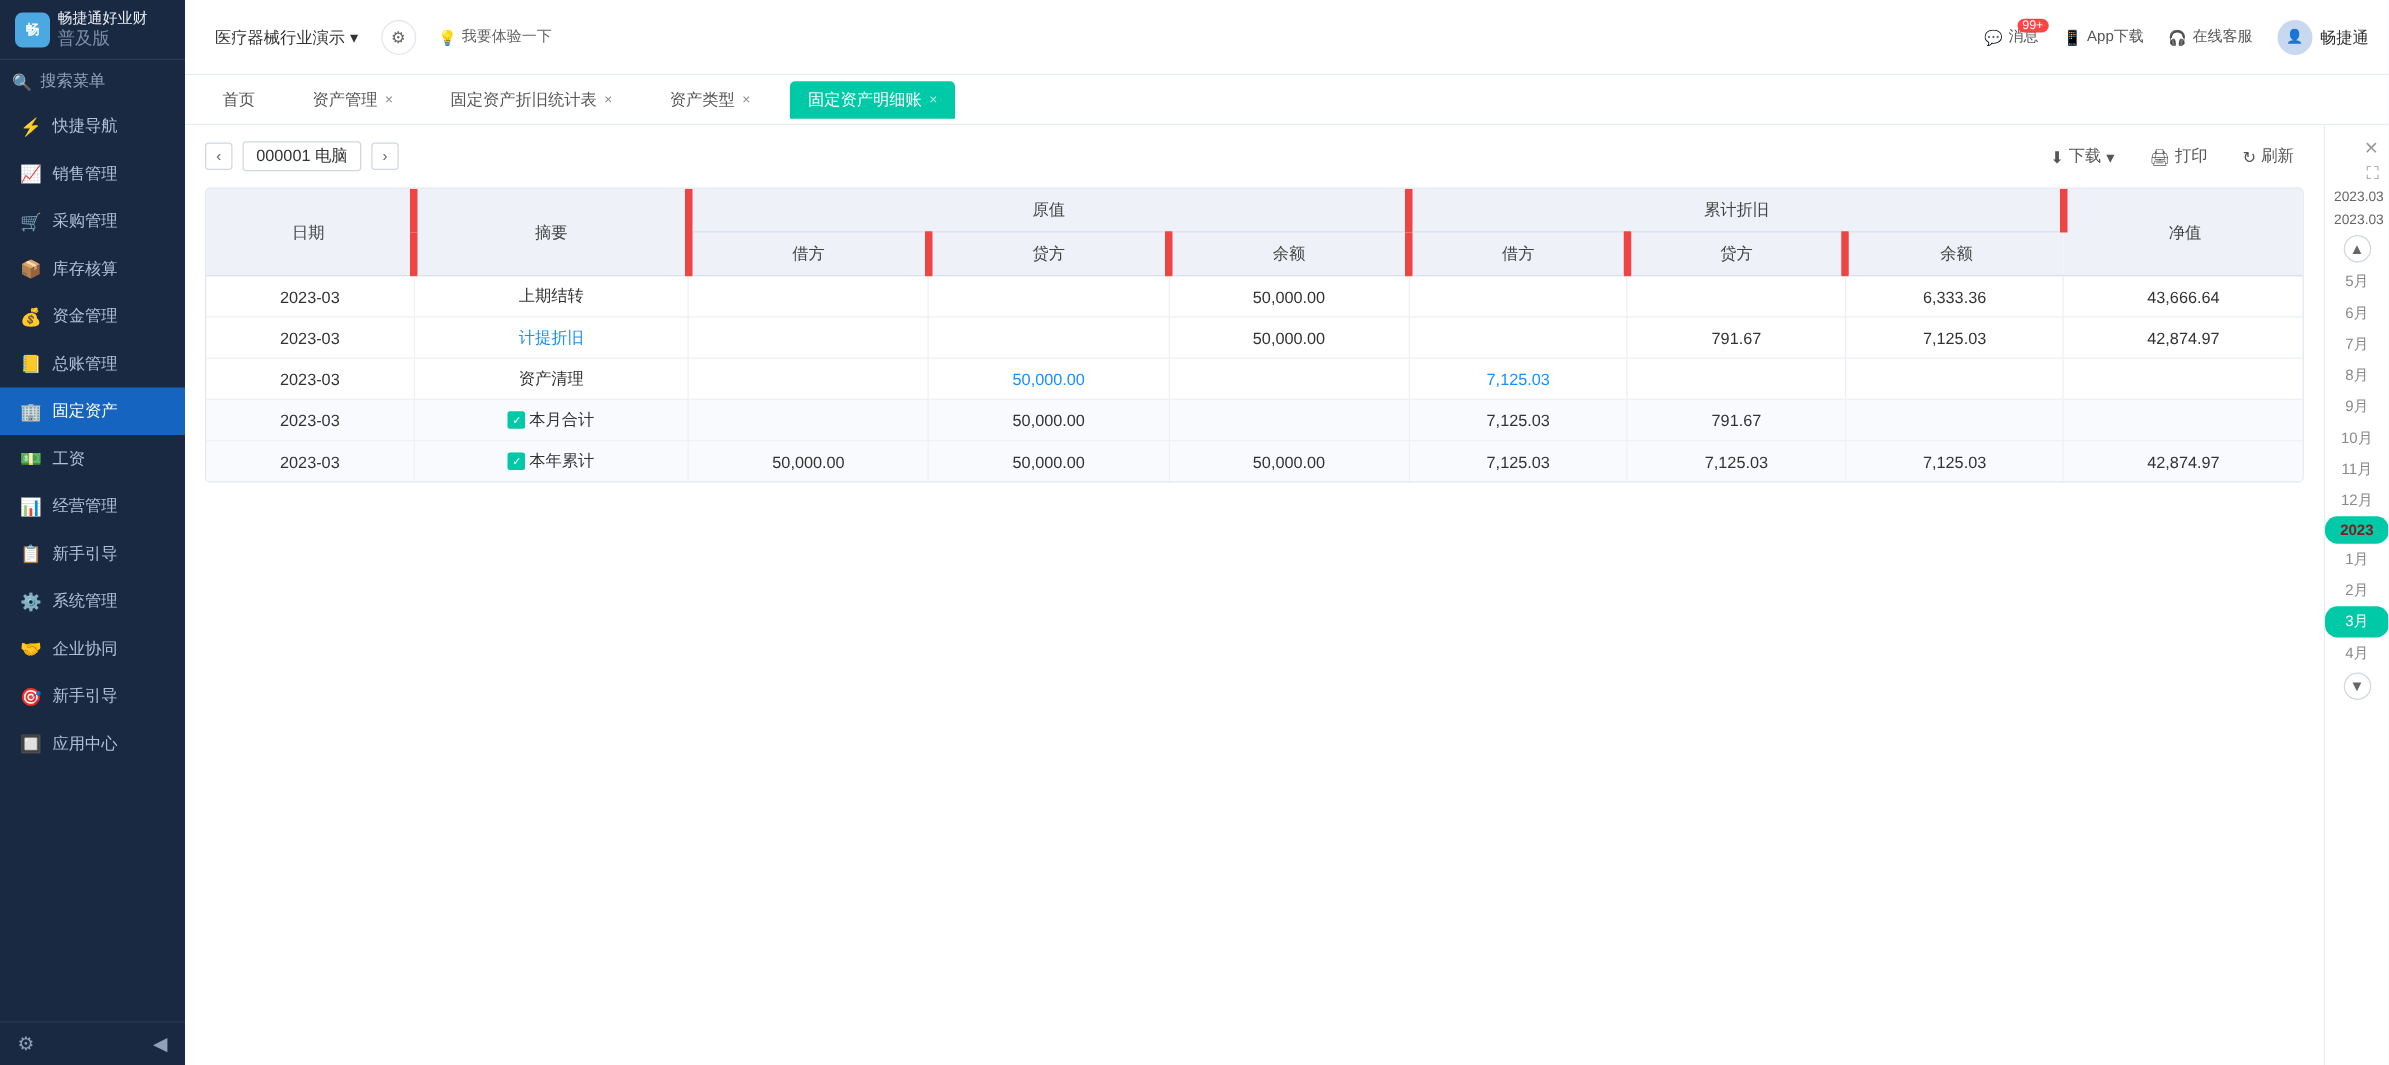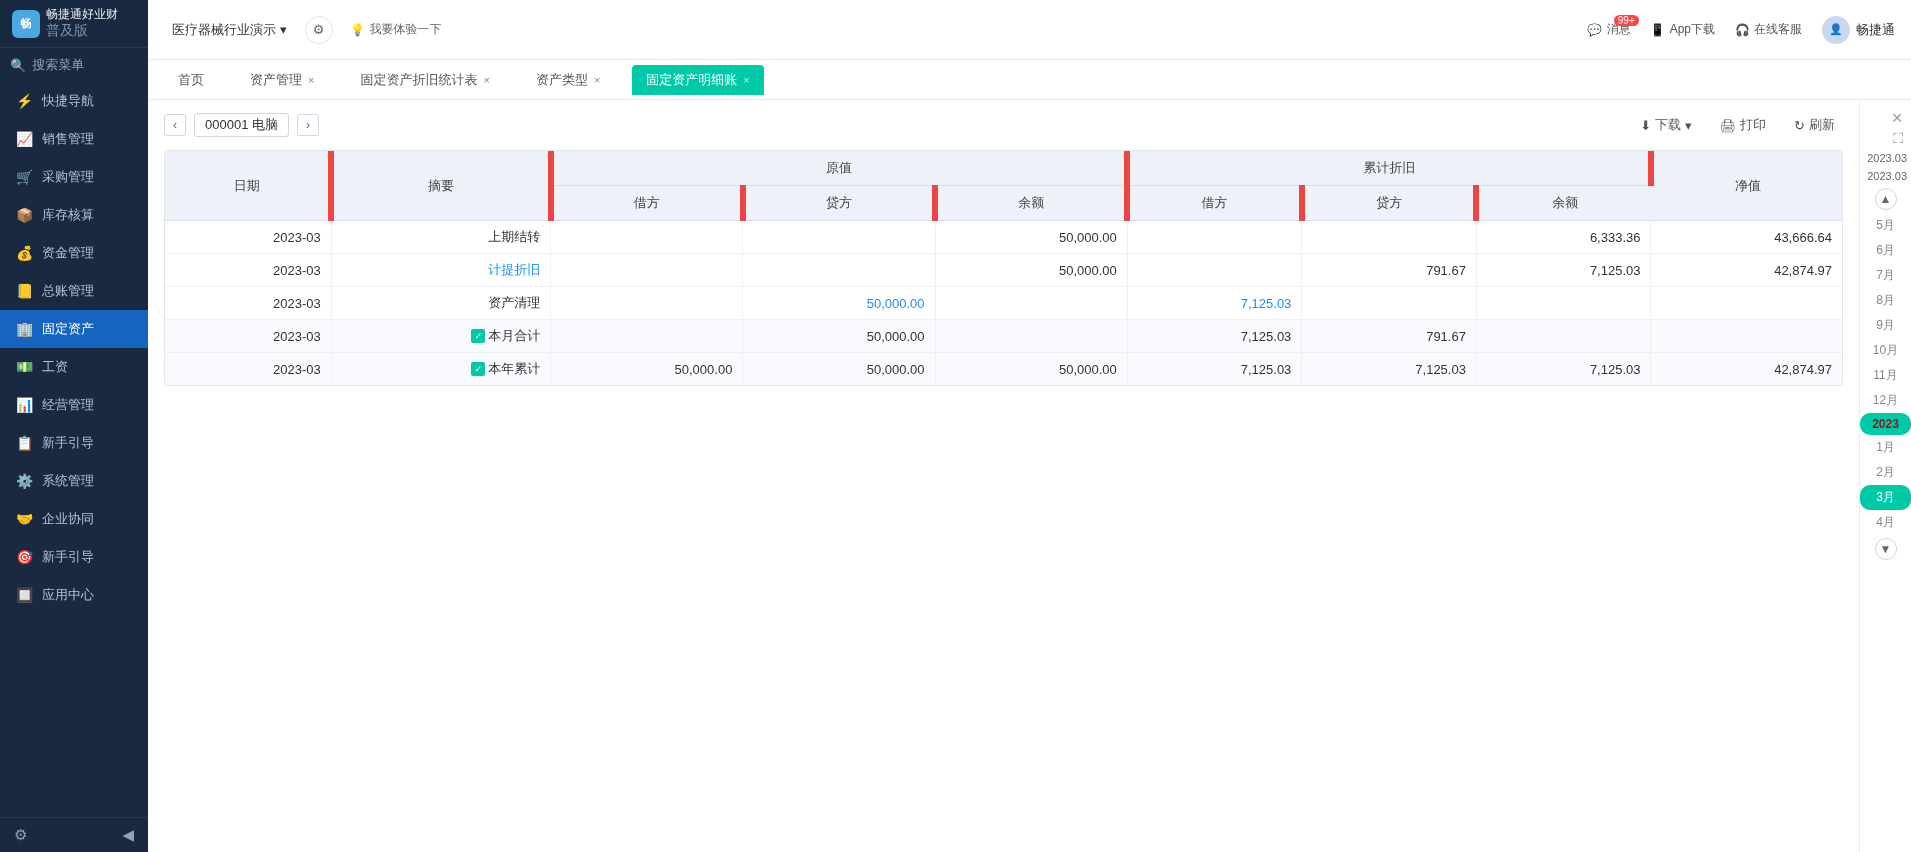--- a/index.html
+++ b/index.html
@@ -271,21 +271,21 @@
       padding: 8px 10px;
       text-align: center;
       color: #444;
       font-weight: normal;
       border-bottom: 1px solid #d8e0ec;
       border-right: 6px solid #ef4444;
     }
     thead tr th:last-child { border-right: none; }
     tbody tr td {
       padding: 7px 10px;
-      text-align: right;
+      text-align: center;
       color: #333;
       border-bottom: 1px solid #eef0f5;
       border-right: 1px solid #eef0f5;
     }
     tbody tr td:last-child { border-right: none; }
     tbody tr:last-child td { border-bottom: none; }
     .cell-blue { color: #1890ff; }
     .sum-row td { background: #f8fafd; font-weight: normal; }
     .cell-badge {
       display: inline-flex;

